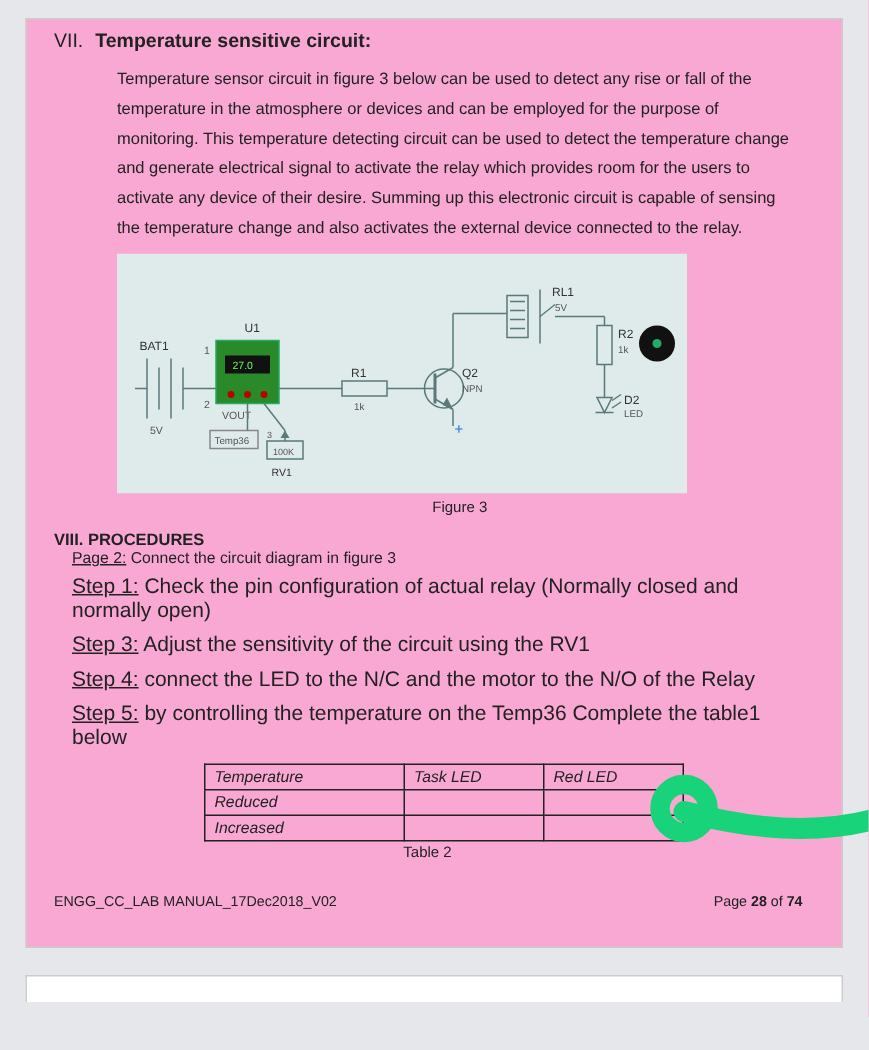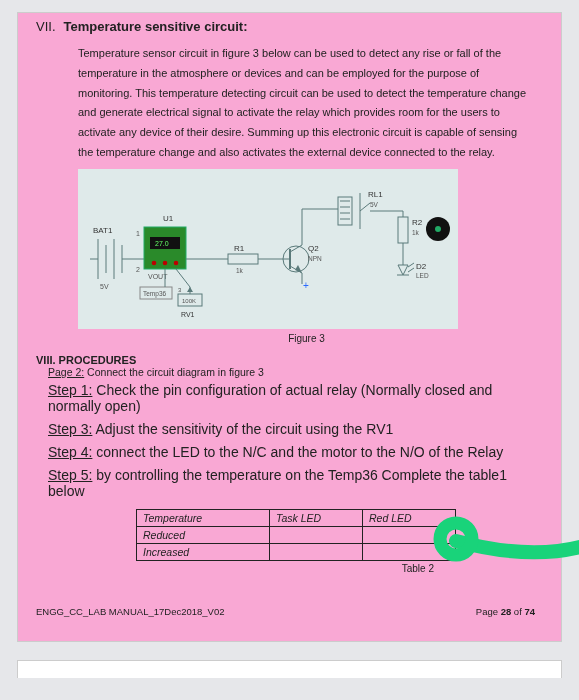--- a/index.html
+++ b/index.html
@@ -13,22 +13,22 @@
   .proc-head { font-size:11px; font-weight:700; margin-top:4px; }
   .task-line { font-size:10.5px; margin:0 0 4px 12px; }
   .task-line .lbl { text-decoration:underline; }
   .step { font-size:14px; margin:0 0 7px 12px; }
   .step .lbl { text-decoration:underline; }
   .tblwrap { margin:10px 0 0 100px; position:relative; }
   table.data { border-collapse:collapse; }
   table.data td, table.data th { border:1px solid #222; font-size:10.5px; padding:2px 6px; font-weight:400; text-align:left;font-style:italic; }
   table.data th { font-weight:400; }
   .col-a{width:120px;} .col-b{width:80px;text-align:center;} .col-c{width:80px;text-align:center;}
-  .tblcap { text-align:right; font-size:10px; margin-top:2px; width:298px; }
-  .footer { display:flex; justify-content:space-between; margin-top:32px; font-size:9.5px;align-items:center; }
+  .tblcap { text-align:center; font-size:10px; margin-top:2px; width:298px; }
+  .footer { display:flex; justify-content:space-between; margin-top:22px; font-size:9.5px;align-items:center; }
   .arrow { position:absolute; pointer-events:none; }
   .next-sheet { width:545px; height:18px; margin:18px auto 0; background:#fff; border:1px solid #ccc; border-bottom:none; box-sizing:border-box; }
 </style>
 </head>
 <body>
 
 <div class="sheet">
 
   <div class="sec-head">
     <span class="num">VII.</span><span>Temperature sensitive circuit:</span>

